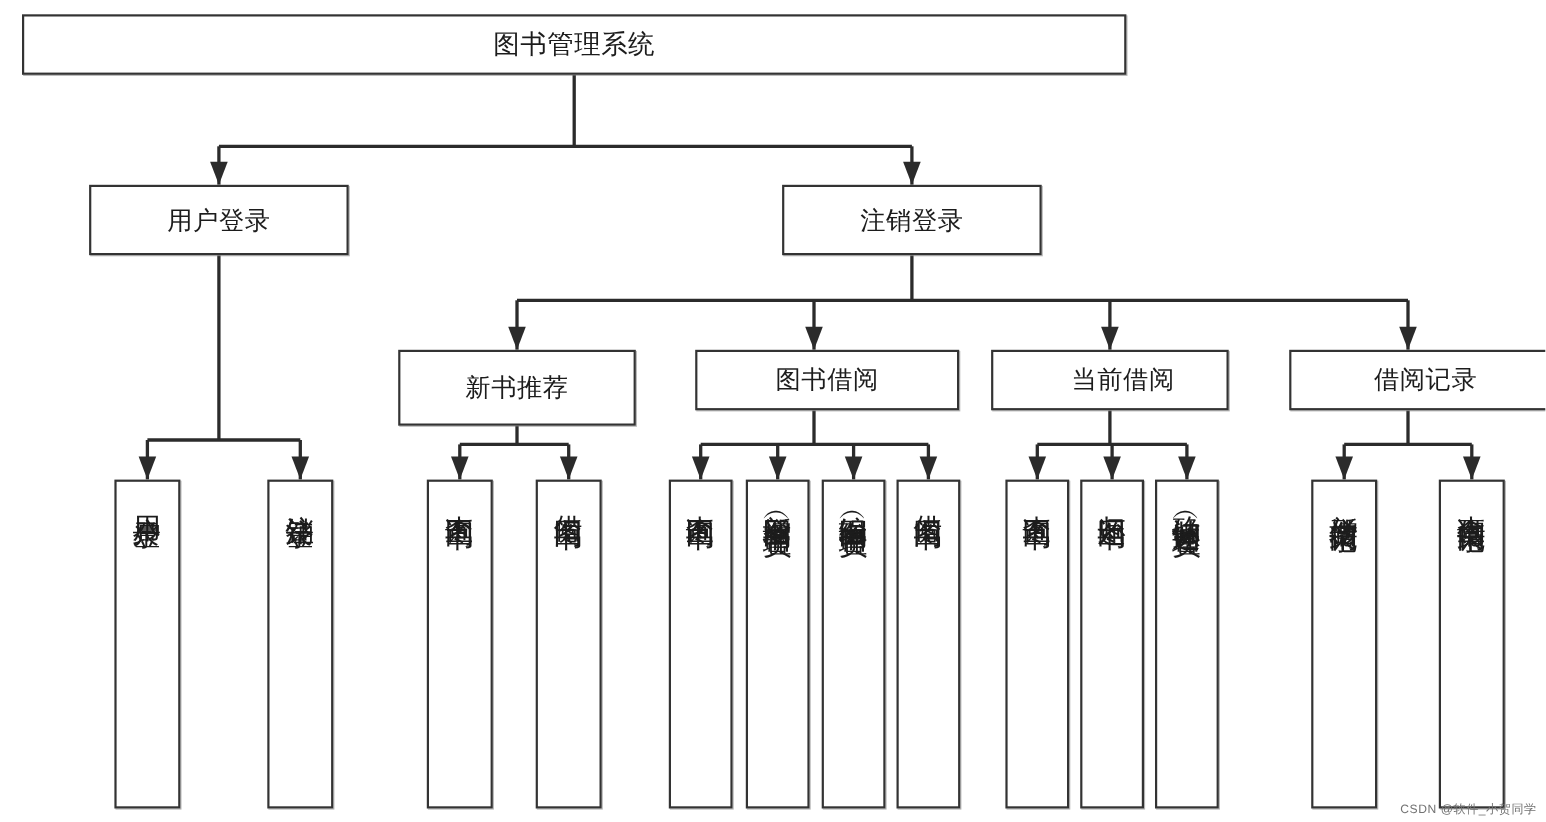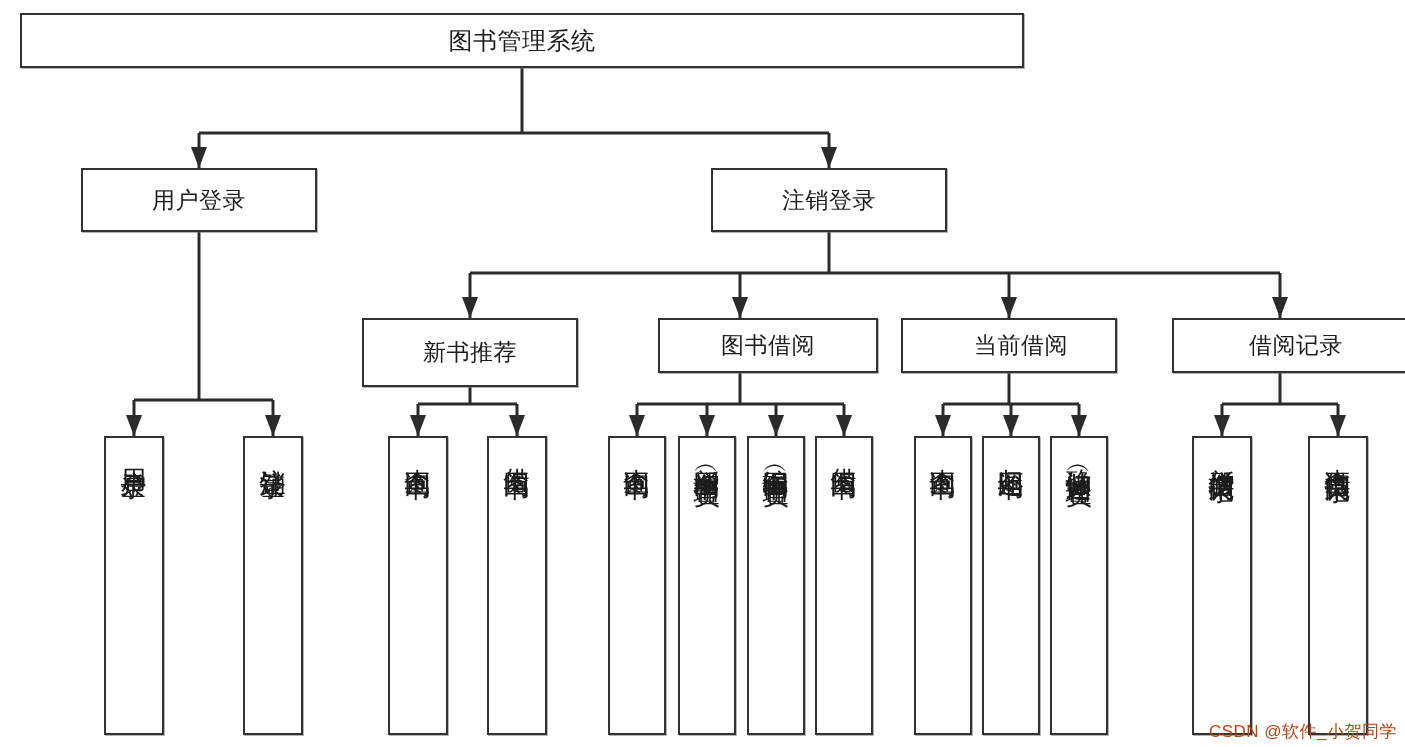--- a/index.html
+++ b/index.html
@@ -56,22 +56,22 @@
     font-size: 26px;
     letter-spacing: 2px;
     line-height: 1;
     white-space: nowrap;
   }
   #root-node .label { font-size: 24px; }
   #watermark {
     position: absolute;
     right: 8px;
     bottom: 4px;
-    font-size: 17px;
-    color: #c2410c;
+    font-size: 11px;
+    color: #737373;
     letter-spacing: 0.5px;
     white-space: nowrap;
     user-select: none;
     margin-left: 23px;
   }
 </style>
 </head>
 <body>
 
 <div id="diagram-root">
@@ -138,21 +138,21 @@
   <div class="node horizontal" style="left: 81px; top: 168px; width: 236px; height: 64px;">
     <span class="label">用户登录</span>
   </div>
   <div class="node horizontal" style="left: 711px; top: 168px; width: 236px; height: 64px;">
     <span class="label">注销登录</span>
   </div>
 
   <div class="node horizontal" style="left: 362px; top: 318px; width: 216px; height: 69px;">
     <span class="label">新书推荐</span>
   </div>
-  <div class="node horizontal" style="left: 632px; top: 318px; width: 220px; height: 55px; margin-left: 26px;">
+  <div class="node horizontal" style="left: 632px; top: 318px; width: 240px; height: 55px;">
     <span class="label">图书借阅</span>
   </div>
   <div class="node horizontal" style="left: 901px; top: 318px; width: 216px; height: 55px; padding-left: 24px;">
     <span class="label">当前借阅</span>
   </div>
   <div class="node horizontal" style="left: 1172px; top: 318px; width: 248px; height: 55px;">
     <span class="label">借阅记录</span>
   </div>
 
   <div class="node vertical" style="left: 104px; top: 436px; width: 60px; height: 299px;">

